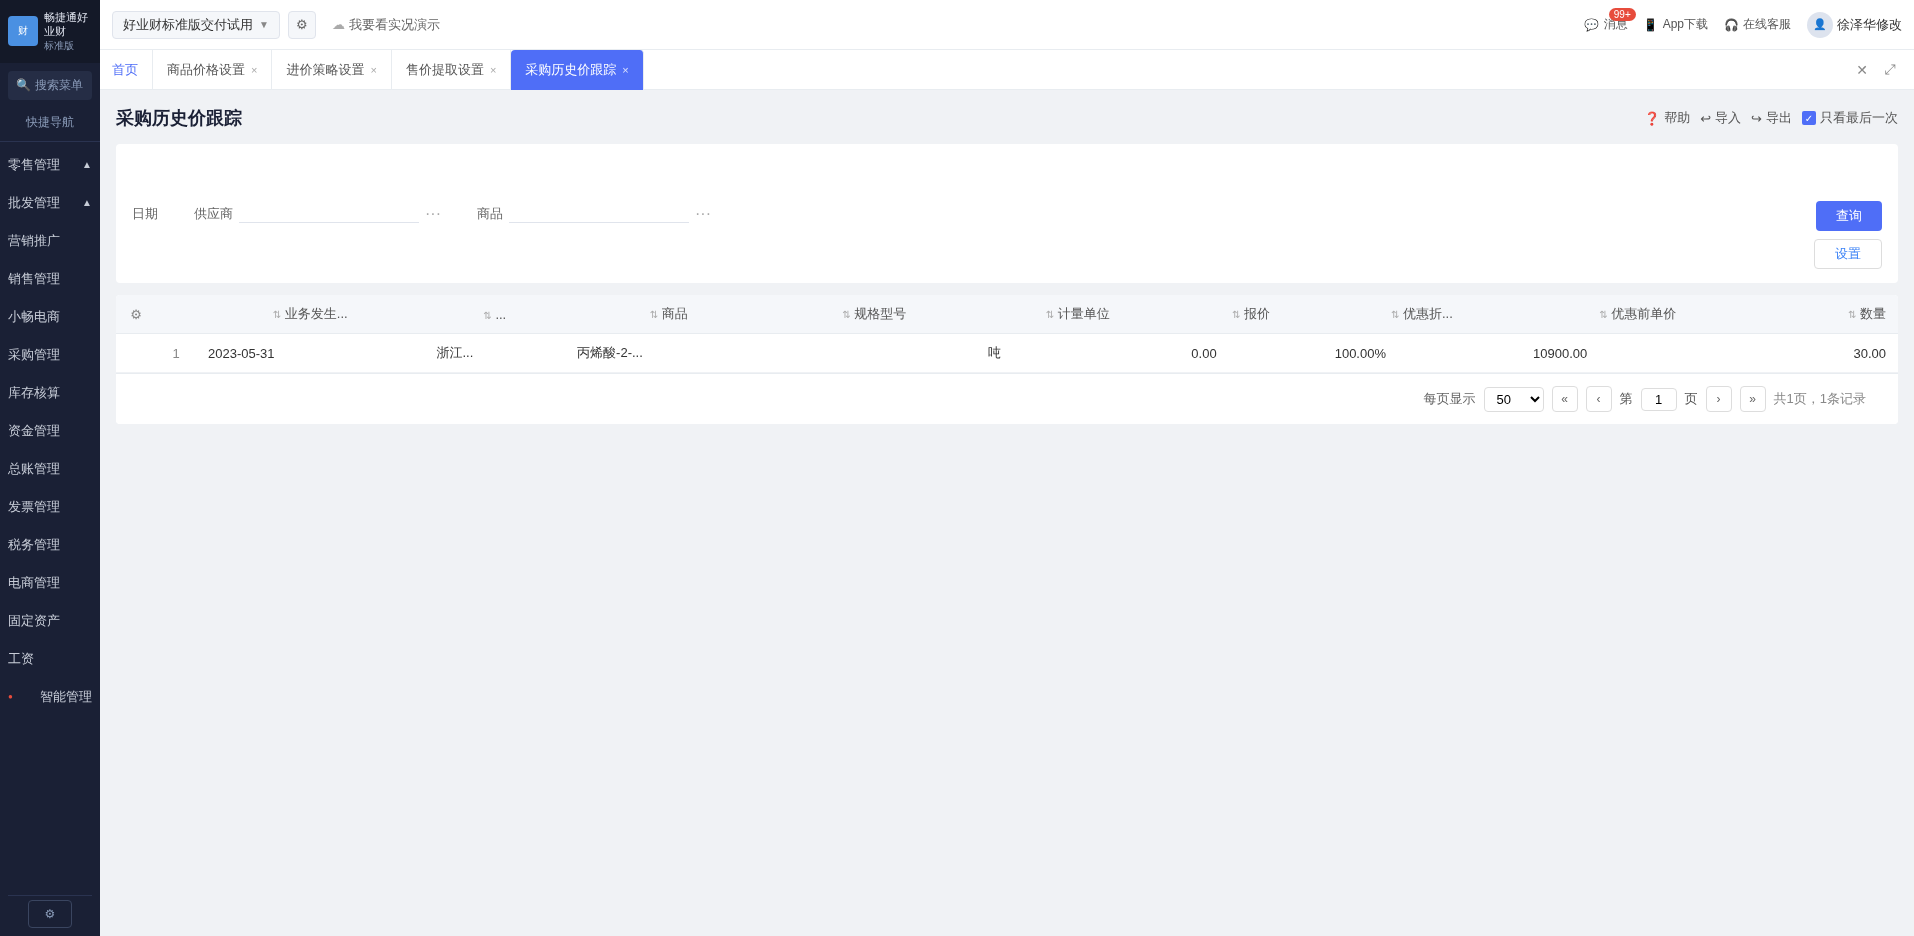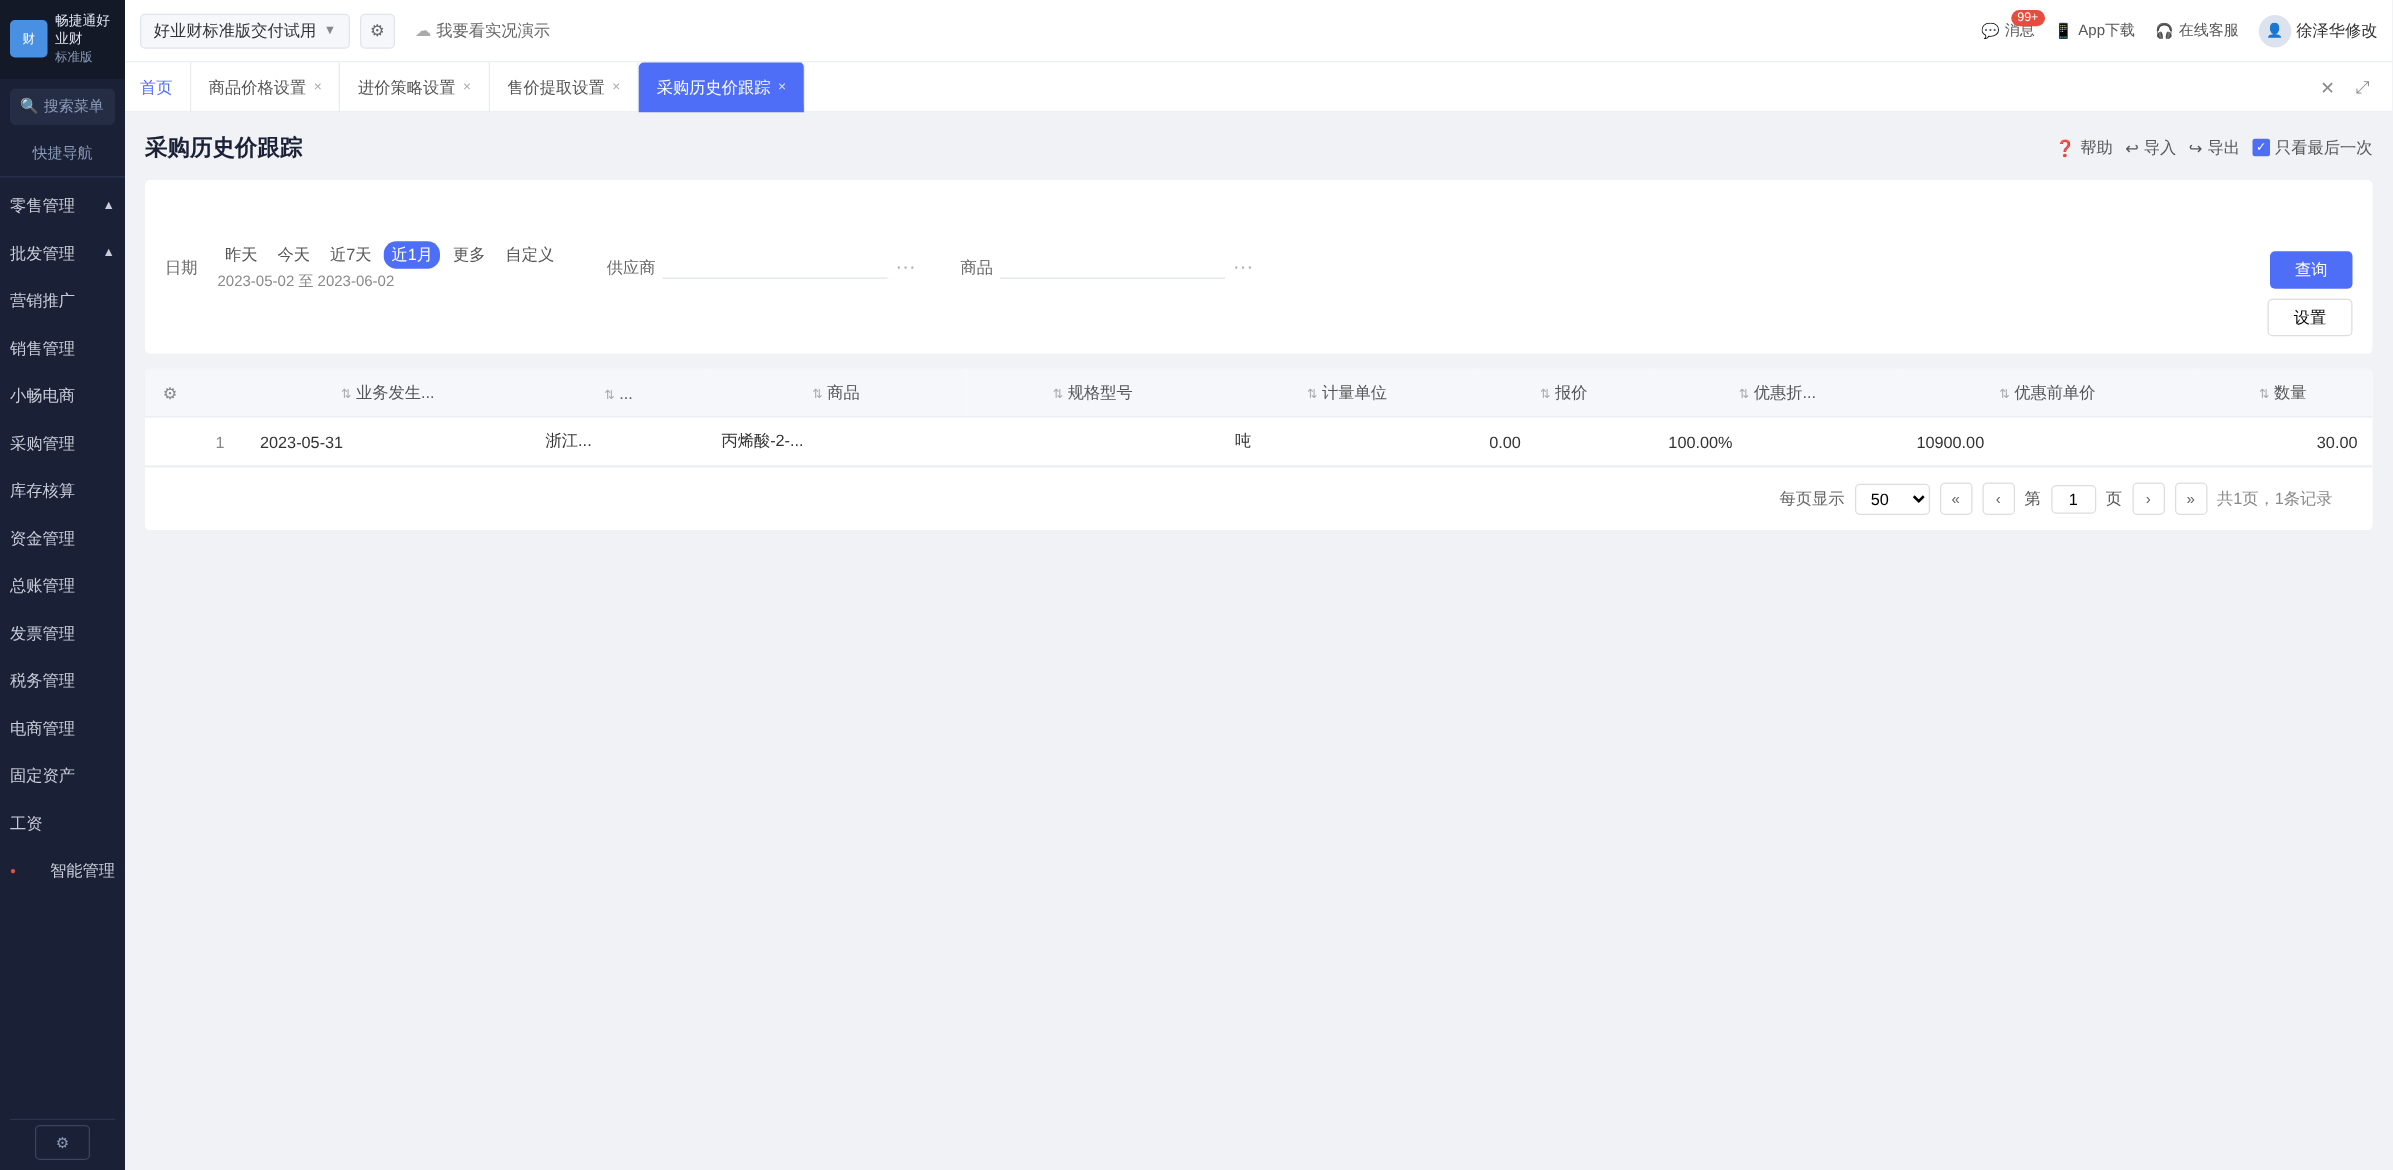--- a/index.html
+++ b/index.html
@@ -64,21 +64,21 @@
     .filter-date-btns { display: flex; align-items: center; gap: 4px; }
     .filter-date-btn { font-size: 13px; color: #555; cursor: pointer; padding: 2px 6px; border-radius: 10px; }
     .filter-date-btn.active { background: #4f6ef7; color: #fff; }
     .filter-date-range { font-size: 12px; color: #888; margin-top: 2px; }
     .filter-supplier { display: flex; align-items: center; gap: 6px; margin-left: 20px; }
     .filter-supplier input { border: none; outline: none; font-size: 13px; color: #333; width: 200px; background: transparent; }
     .filter-dots { color: #aaa; font-size: 16px; cursor: pointer; }
     .filter-goods { display: flex; align-items: center; gap: 6px; margin-left: 20px; }
     .filter-goods input { border: none; outline: none; font-size: 13px; color: #333; width: 200px; background: transparent; }
     .filter-query-btn { margin-left: auto; background: #4f6ef7; color: #fff; border: none; border-radius: 4px; padding: 6px 20px; font-size: 13px; cursor: pointer; }
-    .filter-settings-btn { background: #fff; color: #000000; border: 1px solid #ddd; border-radius: 4px; padding: 5px 20px; font-size: 13px; cursor: pointer; margin-left: 8px; }
+    .filter-settings-btn { background: #fff; color: #3b82f6; border: 1px solid #ddd; border-radius: 4px; padding: 5px 20px; font-size: 13px; cursor: pointer; margin-left: 8px; }
 
     
     .table-container { background: #fff; border-radius: 4px; overflow: hidden; }
     .table-wrap { overflow-x: auto; }
     table { width: 100%; border-collapse: collapse; font-size: 13px; }
     thead tr { background: #f5f7fa; }
     thead th { padding: 10px 12px; text-align: center; color: #555; font-weight: 500; border-bottom: 1px solid #e8ecf0; white-space: nowrap; }
     thead th .sort { color: #aaa; font-size: 10px; }
     tbody tr { border-bottom: 1px solid #f0f2f5; }
     tbody td { padding: 10px 12px; color: #333; }
@@ -250,31 +250,20 @@
         <div class="page-action-btn checkbox-btn">
           <div class="checkbox-blue">✓</div>
           <span>只看最后一次</span>
         </div>
       </div>
     </div>
 
     <div class="filter-bar">
       <div class="filter-row">
         <span class="filter-label">日期</span>
-        <div style="display:flex;flex-direction:column;">
-          <div class="filter-date-btns">
-            <span class="filter-date-btn">昨天</span>
-            <span class="filter-date-btn">今天</span>
-            <span class="filter-date-btn">近7天</span>
-            <span class="filter-date-btn active">近1月</span>
-            <span class="filter-date-btn">更多</span>
-            <span class="filter-date-btn">自定义</span>
-          </div>
-          <div class="filter-date-range">2023-05-02 至 2023-06-02</div>
-        </div>
         <div class="filter-supplier">
           <span class="filter-label">供应商</span>
           <input type="text" style="border-bottom: 1px solid rgb(224, 228, 236); padding-bottom: 2px; width: 180px;" placeholder="">
           <span class="filter-dots">···</span>
         </div>
         <div class="filter-goods">
           <span class="filter-label">商品</span>
           <input type="text" style="border-bottom: 1px solid rgb(224, 228, 236); padding-bottom: 2px; width: 180px;" placeholder="">
           <span class="filter-dots">···</span>
         </div>
@@ -319,21 +308,21 @@
                 <span>报价</span>
               </th>
               <th>
                 <span class="sort">⇅</span>
                 <span>优惠折...</span>
               </th>
               <th>
                 <span class="sort">⇅</span>
                 <span>优惠前单价</span>
               </th>
-              <th style="text-align:center;">
+              <th style="text-align:right;">
                 <span class="sort">⇅</span>
                 <span>数量</span>
               </th>
             </tr>
           </thead>
           <tbody id="table-body">
             <tr class="table-row">
               <td class="col-settings"></td>
               <td class="col-num">
                 <span>1</span>

